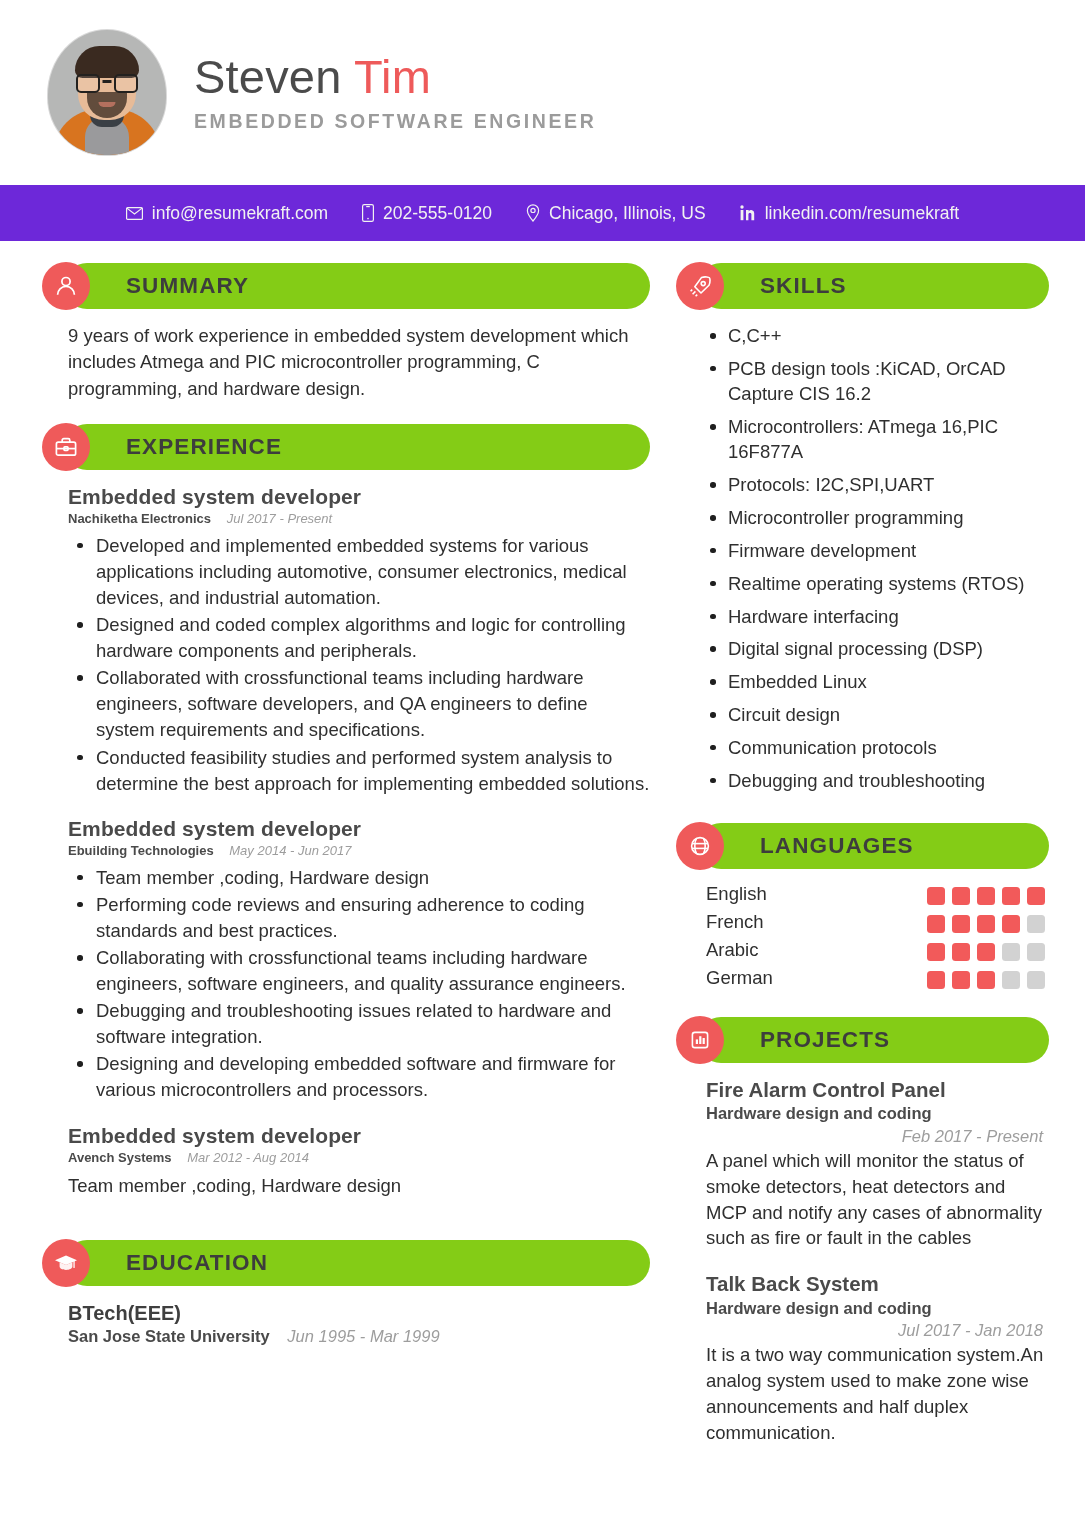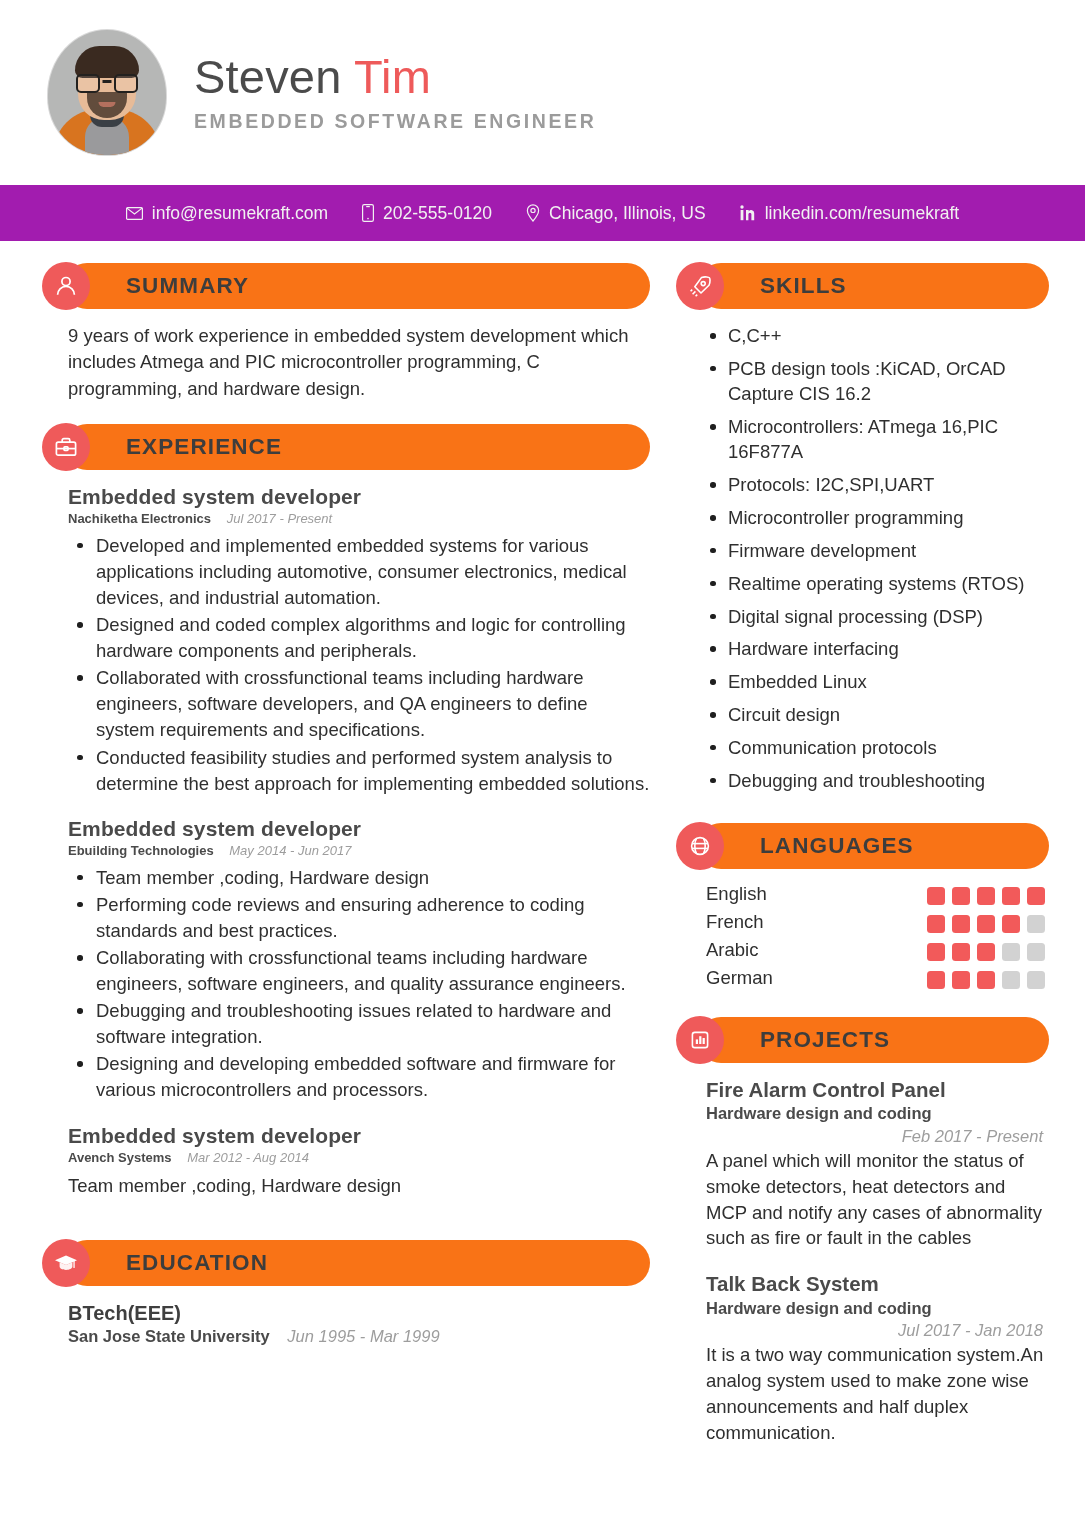--- a/index.html
+++ b/index.html
@@ -87,21 +87,21 @@
   .role {
     margin-top: 8px;
     font-size: 19.5px;
     letter-spacing: 2.6px;
     font-weight: 700;
     color: #9b9b9b;
   }
 
   
   .contactbar {
-    background: #a21caf;
+    background: #6d28d9;
     height: 56px;
     display: flex;
     align-items: center;
     justify-content: center;
     gap: 34px;
     color: #f1f1f1;
     font-size: 17.5px;
   }
   .contact-item { display: flex; align-items: center; gap: 9px; white-space: nowrap; }
   .contact-item svg { display: block; }
@@ -118,21 +118,21 @@
 
   
   .sec-head {
     position: relative;
     height: 46px;
     margin-bottom: 14px;
   }
   .sec-pill {
     position: absolute;
     left: 22px; right: 0; top: 0; bottom: 0;
-    background: #f97316;
+    background: #84cc16;
     border-radius: 23px;
     display: flex;
     align-items: center;
   }
   .sec-title {
     margin-left: 62px;
     font-size: 22.5px;
     font-weight: 700;
     letter-spacing: 1.1px;
     color: #3d3d3d;
@@ -463,22 +463,22 @@
     </div>
 
     <ul class="skills">
       <li>C,C++</li>
       <li>PCB design tools :KiCAD, OrCAD Capture CIS 16.2</li>
       <li>Microcontrollers: ATmega 16,PIC 16F877A</li>
       <li>Protocols: I2C,SPI,UART</li>
       <li>Microcontroller programming</li>
       <li>Firmware development</li>
       <li>Realtime operating systems (RTOS)</li>
+      <li>Hardware interfacing</li>
       <li>Digital signal processing (DSP)</li>
-      <li>Hardware interfacing</li>
       <li>Embedded Linux</li>
       <li>Circuit design</li>
       <li>Communication protocols</li>
       <li>Debugging and troubleshooting</li>
     </ul>
 
     <div class="spacer-22"></div>
 
     <div class="sec-head">
       <div class="sec-pill">

